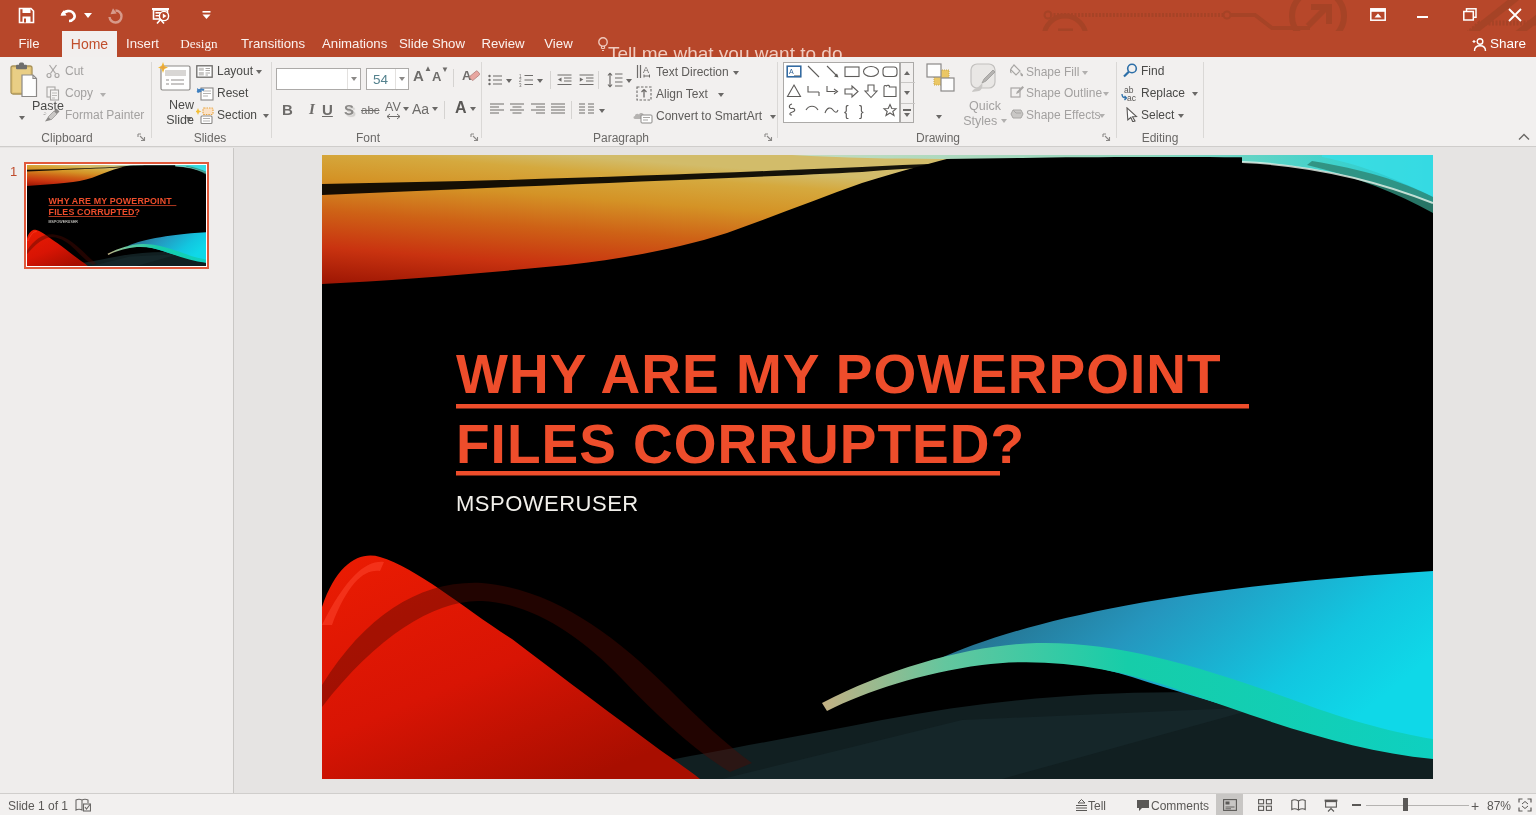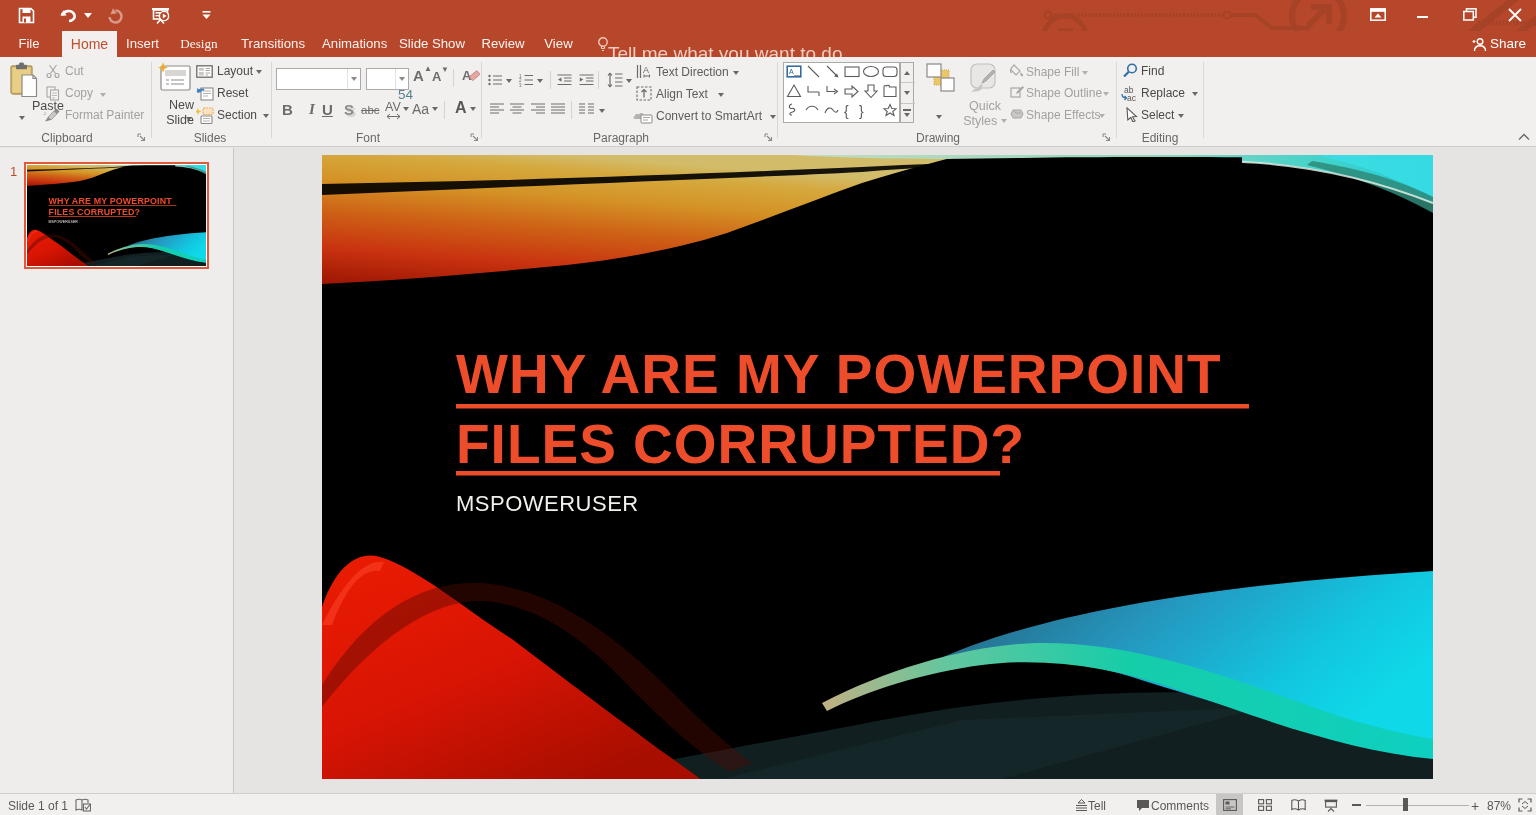--- a/index.html
+++ b/index.html
@@ -208,21 +208,21 @@
     <div class="glabel" style="left:150px;">Slides</div>
     <div class="vsep" style="left:271px;"></div>
 
     <div class="abs" style="left:276px;top:11px;width:85px;height:22px;background:#fff;border:1px solid #ACAAA8;">
       <div class="abs" style="right:0;top:0;width:13px;height:20px;border-left:1px solid #E3E1DF;"></div>
       <div class="abs" style="right:3px;top:8px;">
           <span class="caret" style="border-top-color:#8B8987"></span>
         </div>
     </div>
     <div class="abs" style="left:366px;top:11px;width:43px;height:22px;background:#fff;border:1px solid #ACAAA8;font-size:13.5px;color:#54828E;">
-      <div style="position:absolute;left:6px;top:18px;margin-left:25px;">54</div>
+      <div style="position:absolute;left:6px;top:3px;">54</div>
       <div class="abs" style="right:0;top:0;width:13px;height:20px;border-left:1px solid #E3E1DF;"></div>
       <div class="abs" style="right:3px;top:8px;">
           <span class="caret" style="border-top-color:#8B8987"></span>
         </div>
     </div>
     <div class="abs" style="left:413px;top:10px;width:16px;font-size:15px;font-weight:bold;color:#6E6C6A;">A<span style="position:absolute;left:11px;top:-3px;font-size:8px;">▲</span></div>
     <div class="abs" style="left:432px;top:12px;width:16px;font-size:13px;font-weight:bold;color:#6E6C6A;">A<span style="position:absolute;left:9px;top:-4px;font-size:8px;">▼</span></div>
     <div class="abs" style="left:453px;top:12px;width:1px;height:18px;background:#D5D3D1;"></div>
     <svg class="abs" style="left:462px;top:10px" width="18" height="18" viewBox="0 0 18 18">
       <text x="0" y="13" font-size="13" font-weight="bold" fill="#6E6C6A" font-family="Liberation Sans">A</text>

